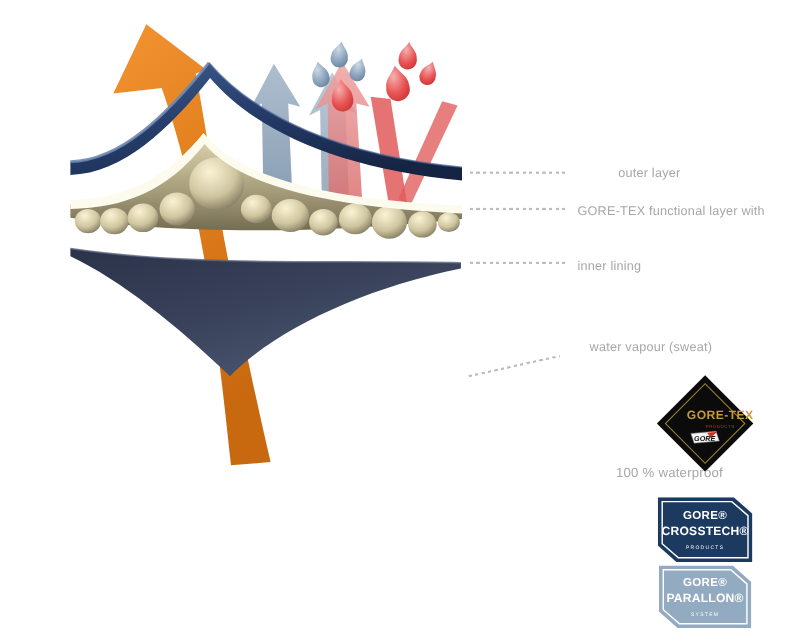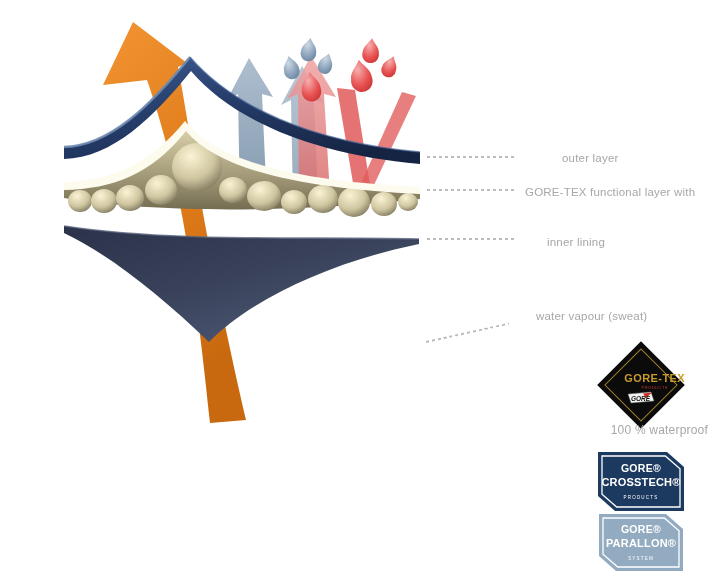--- a/index.html
+++ b/index.html
@@ -29,21 +29,21 @@
   .gtx-text{position:absolute;inset:0;text-align:right;}
   .gtx-title{
     position:absolute;left:0;right:0;top:31px;color:#c79b2d;font-weight:bold;
     font-size:11px;letter-spacing:0.4px;
   }
   .gtx-sub{
     position:absolute;right:17px;top:44px;color:#c03a2b;font-size:4px;letter-spacing:0.5px;
   }
   .gtx-mini{position:absolute;left:29px;top:50px;}
   .waterproof{
-    position:absolute;left:560px;top:423px;width:148px;text-align:right;
+    position:absolute;left:560px;top:423px;width:148px;text-align:left;
     font-size:12px;color:#a7a7a7;letter-spacing:0.2px;
   }
   .badge{position:absolute;}
   .badge text{font-family:"Liberation Sans", sans-serif;font-weight:bold;fill:#ffffff;}
   .badge .brand{font-size:10.5px;letter-spacing:0.3px;}
   .badge .name{font-size:11px;letter-spacing:0.2px;}
   .badge .sub{font-size:4.5px;font-weight:normal;letter-spacing:1.2px;}
 </style>
 </head>
 <body>
@@ -161,21 +161,21 @@
 
   <div class="leader" style="left:427px;top:156px;width:88px;"></div>
   <div class="leader" style="left:427px;top:189px;width:88px;"></div>
   <div class="leader" style="left:427px;top:238px;width:88px;"></div>
   <div class="leader diag" style="left:426px;top:341px;width:85px;"></div>
 
   <div class="lbl" style="left:546px;top:151px;margin-left:16px;">outer layer</div>
   <div class="lbl lbl2" style="left:525px;top:183px;">
     <div>GORE-TEX functional layer with</div>
   </div>
-  <div class="lbl" style="left:525px;top:235px;margin-left:22px;">inner lining</div>
+  <div class="lbl" style="left:525px;top:235px;">inner lining</div>
   <div class="lbl" style="left:525px;top:309px;margin-left:11px;">water vapour (sweat)</div>
 
   <div class="gtx-logo">
     <div class="gtx-diamond">
       <div class="gtx-diamond-border"></div>
     </div>
     <div class="gtx-text">
       <div class="gtx-title">GORE-TEX</div>
       <div class="gtx-sub">PRODUCTS</div>
       <svg class="gtx-mini" width="30" height="13">

